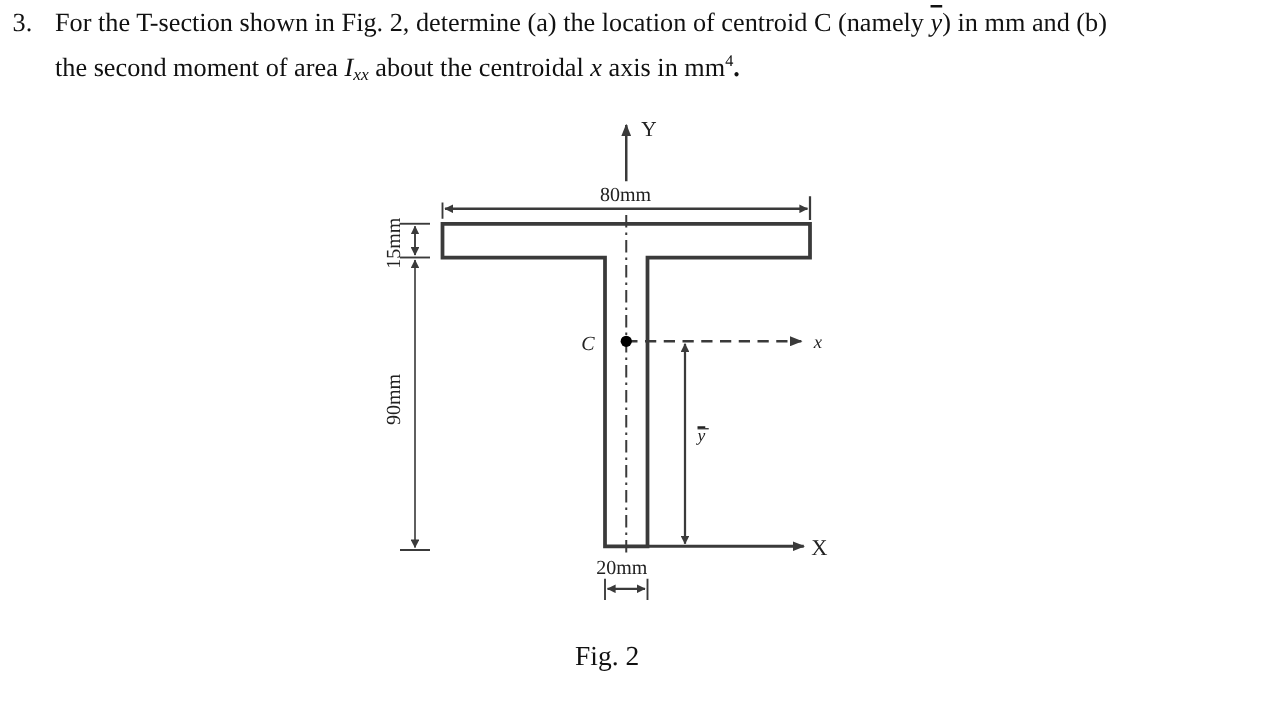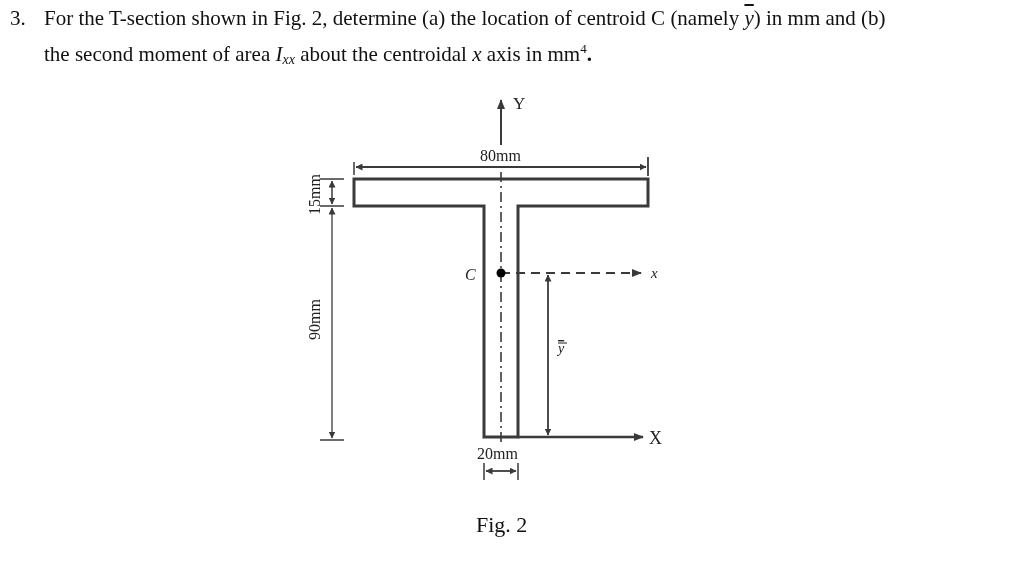--- a/index.html
+++ b/index.html
@@ -7,21 +7,21 @@
     .question { position:absolute; left:0; top:0; width:1024px; }
     .q-line { position:absolute; font-size:21px; white-space:nowrap; line-height:24px; }
     .q-line1 { left:10px; top:6px;font-family:Liberation Serif, serif; }
     .q-line2 { left:44px; top:37px; }
     .q-num { display:inline-block; width:34px; }
     .ital { font-style:italic; }
     .overline { text-decoration:overline; font-style:italic; }
     sub.small { font-size:14px; vertical-align:-3px; }
     sup { font-size:13px; }
     svg.fig { position:absolute; left:0; top:0; }
-    .caption { position:absolute; left:476px; top:512px; font-size:22px; }
+    .caption { position:absolute; left:460px; top:512px; font-size:22px; }
   </style>
 </head>
 <body>
 
 <div class="question">
   <div class="q-line q-line1"><span class="q-num">3.</span><span>For the T-section shown in Fig. 2, determine (a) the location of centroid C (namely </span><span class="overline">y</span><span>) in mm and (b)</span></div>
   <div class="q-line q-line2"><span>the second moment of area </span><span class="ital"><span>I</span><sub class="small">xx</sub></span><span> about the centroidal </span><span class="ital">x</span><span> axis in mm</span><sup>4</sup><b>.</b></div>
 </div>
 
 <svg class="fig" width="1024" height="562" viewBox="0 0 1024 562">

